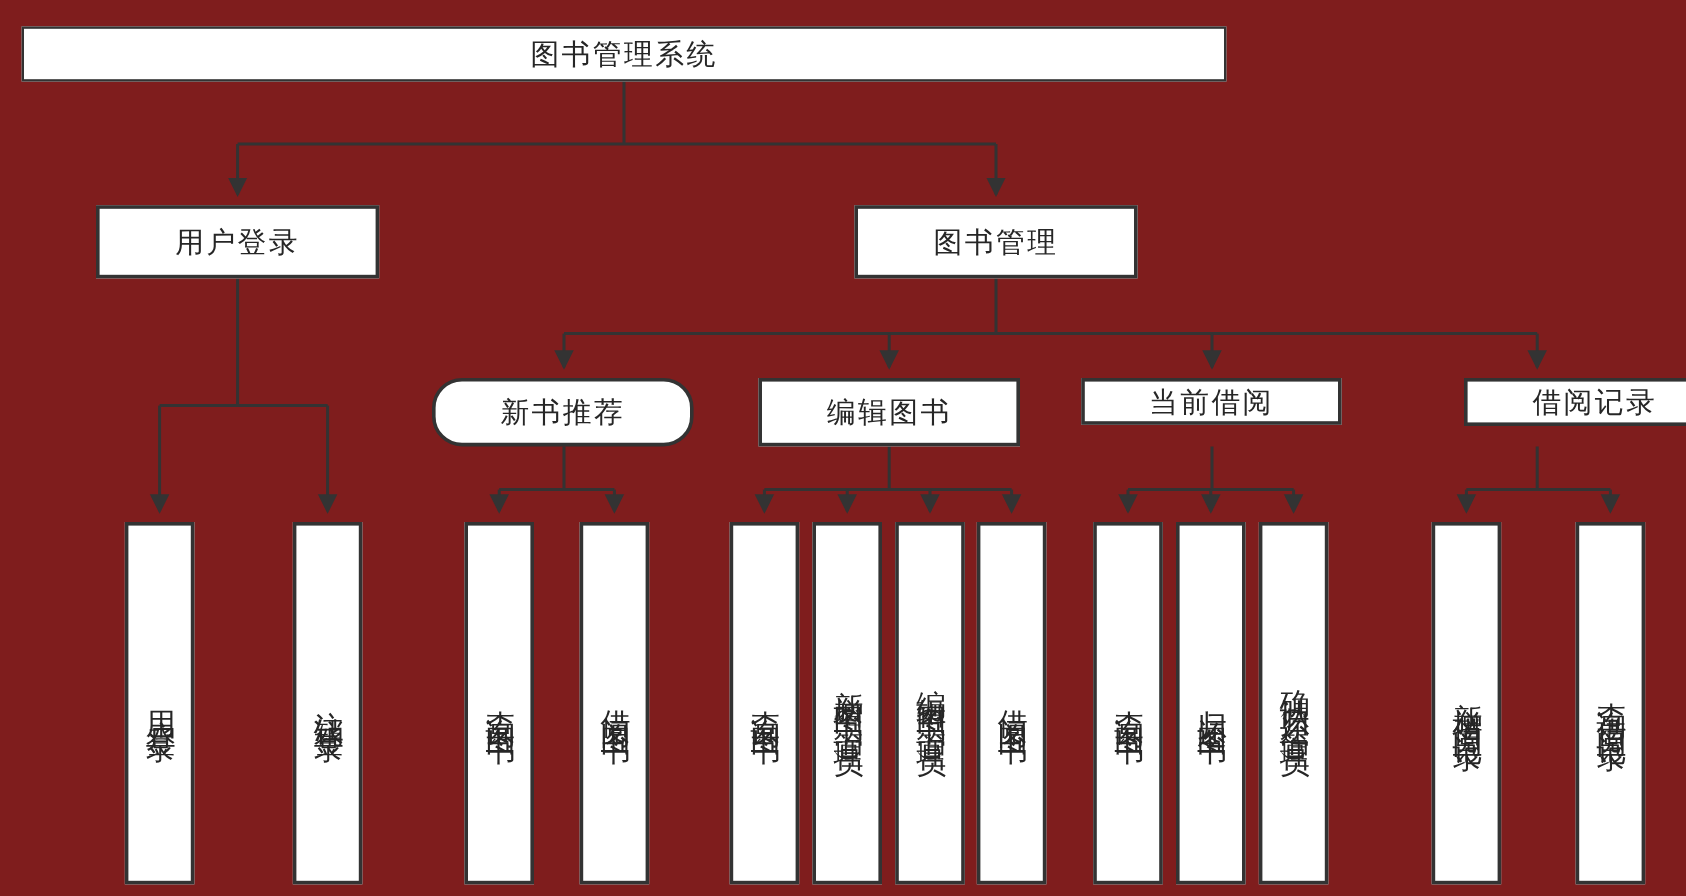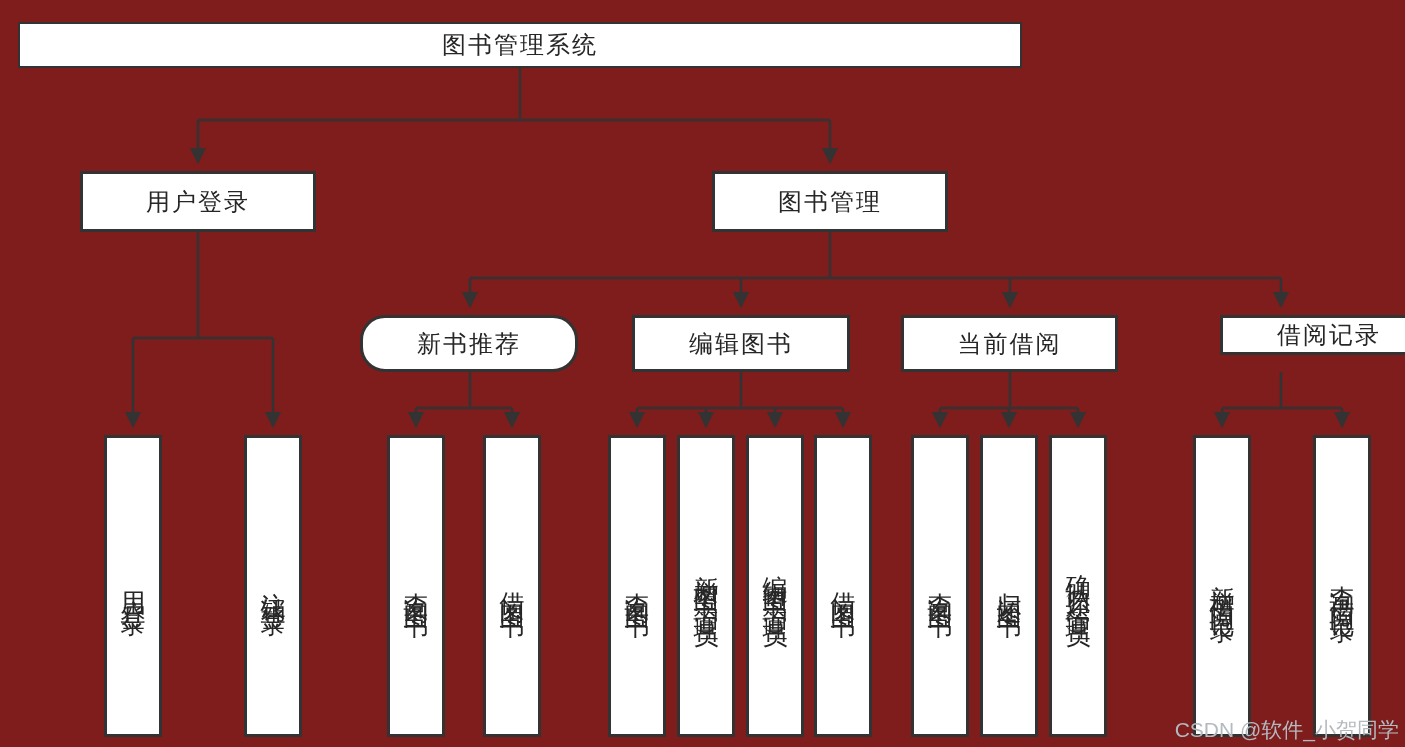--- a/index.html
+++ b/index.html
@@ -115,21 +115,21 @@
   <div class="box" style="left:712px; top:171px; width:236px; height:61px;justify-content:center;">
     <span class="h-label">图书管理</span>
   </div>
 
   <div class="box" style="left:360px; top:315px; width:218px; height:57px;border-radius:25px;">
     <span class="h-label">新书推荐</span>
   </div>
   <div class="box" style="left:632px; top:315px; width:218px; height:57px;">
     <span class="h-label">编辑图书</span>
   </div>
-  <div class="box" style="left:901px; top:315px; width:217px; height:57px;">
+  <div class="box" style="left:901px; top:315px; width:217px; height:39px;">
     <span class="h-label">当前借阅</span>
   </div>
   <div class="box" style="left:1172px; top:315px; width:218px; height:40px;margin-left:48px;">
     <span class="h-label">借阅记录</span>
   </div>
 
   <div class="box" style="left:104px; top:435px; width:58px; height:302px;">
     <span class="v-label">用户登录</span>
   </div>
   <div class="box" style="left:244px; top:435px; width:58px; height:302px;">
@@ -166,15 +166,14 @@
     <span class="v-label">确认归还（管理员）</span>
   </div>
 
   <div class="box" style="left:1193px; top:435px; width:58px; height:302px;">
     <span class="v-label">新增借阅记录</span>
   </div>
   <div class="box" style="left:1313px; top:435px; width:58px; height:302px;">
     <span class="v-label">查询借阅记录</span>
   </div>
 
-  <div class="watermark">CSDN @软件_小贺同学</div>
 
 </div>
 
 </body></html>

